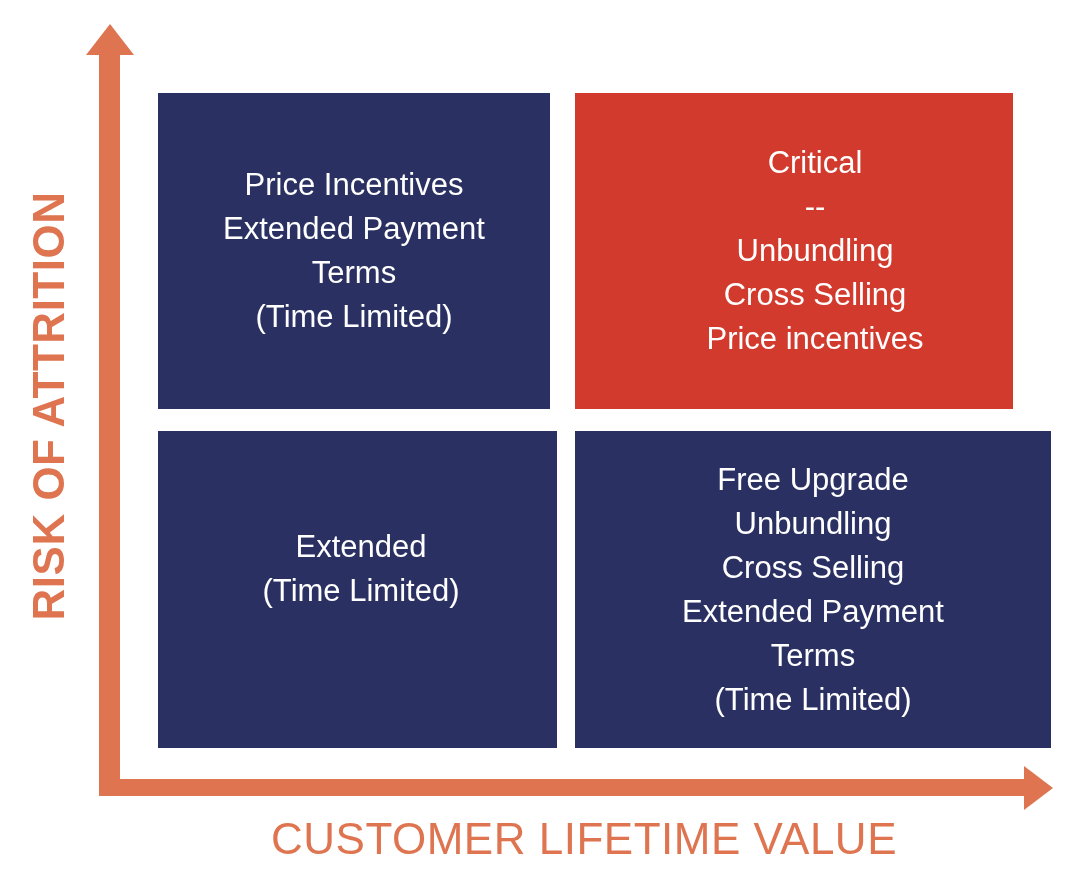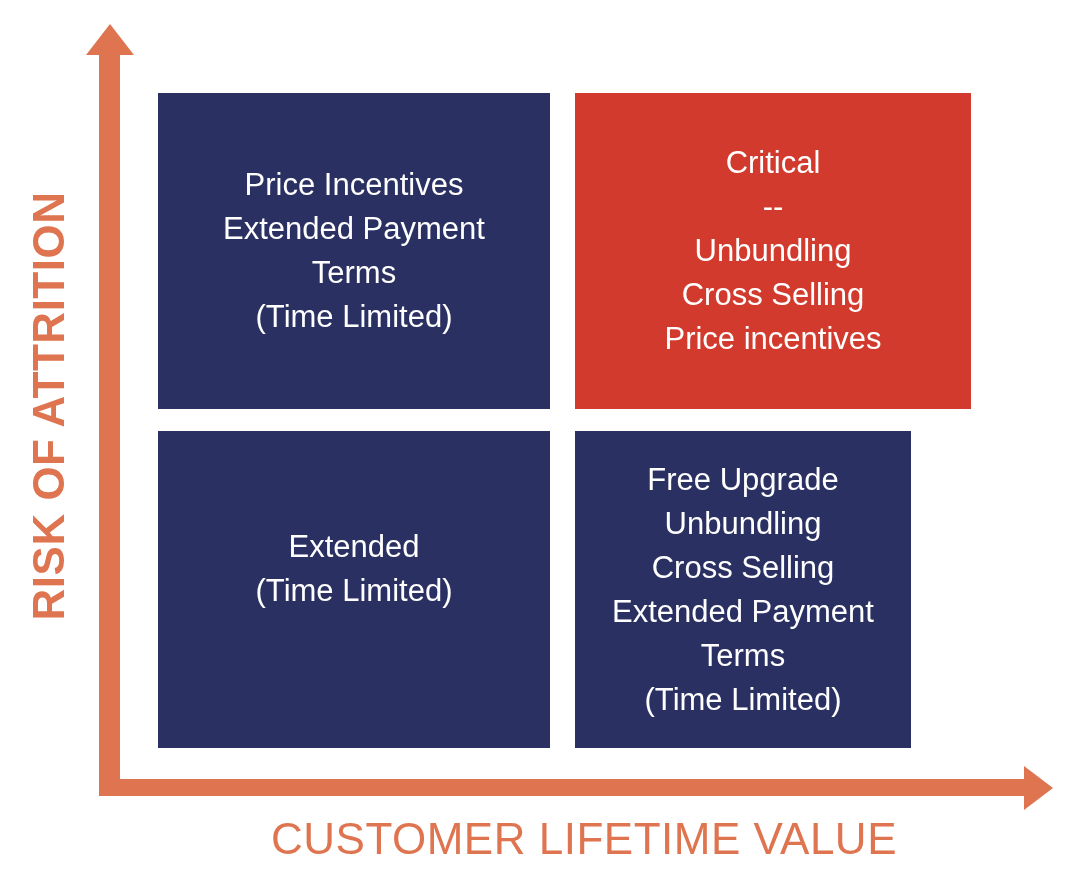--- a/index.html
+++ b/index.html
@@ -76,23 +76,23 @@
     position: absolute;
     display: flex;
     align-items: center;
     justify-content: center;
     color: var(--quadrant-text, #ffffff);
     font-size: 31px;
     line-height: 44px;
     text-align: center;
   }
   .q-tl { left: 158px; top:  93px; width: 392px; height: 316px; background: var(--navy); }
-  .q-tr { left: 575px; top:  93px; width: 396px; height: 316px; background: var(--red);  }
-  .q-bl { left: 158px; top: 431px; width: 392px; height: 317px; background: var(--navy); }
-  .q-br { left: 575px; top: 431px; width: 336px; height: 317px; background: var(--navy); }
+  .q-tr { left: 575px; top:  93px; width: 396px; height: 316px; background: var(--red); padding-left: 42px;  }
+  .q-bl { left: 158px; top: 431px; width: 392px; height: 317px; background: var(--navy); padding-left: 7px; }
+  .q-br { left: 575px; top: 431px; width: 476px; height: 317px; background: var(--navy); }
   .q-bl .lines { transform: translateY(-21px); }
   .lines { width: 100%; }
 </style>
 </head>
 <body>
 
 <div class="canvas">
 
   <div class="y-axis-head"></div>
   <div class="y-axis-shaft"></div>

